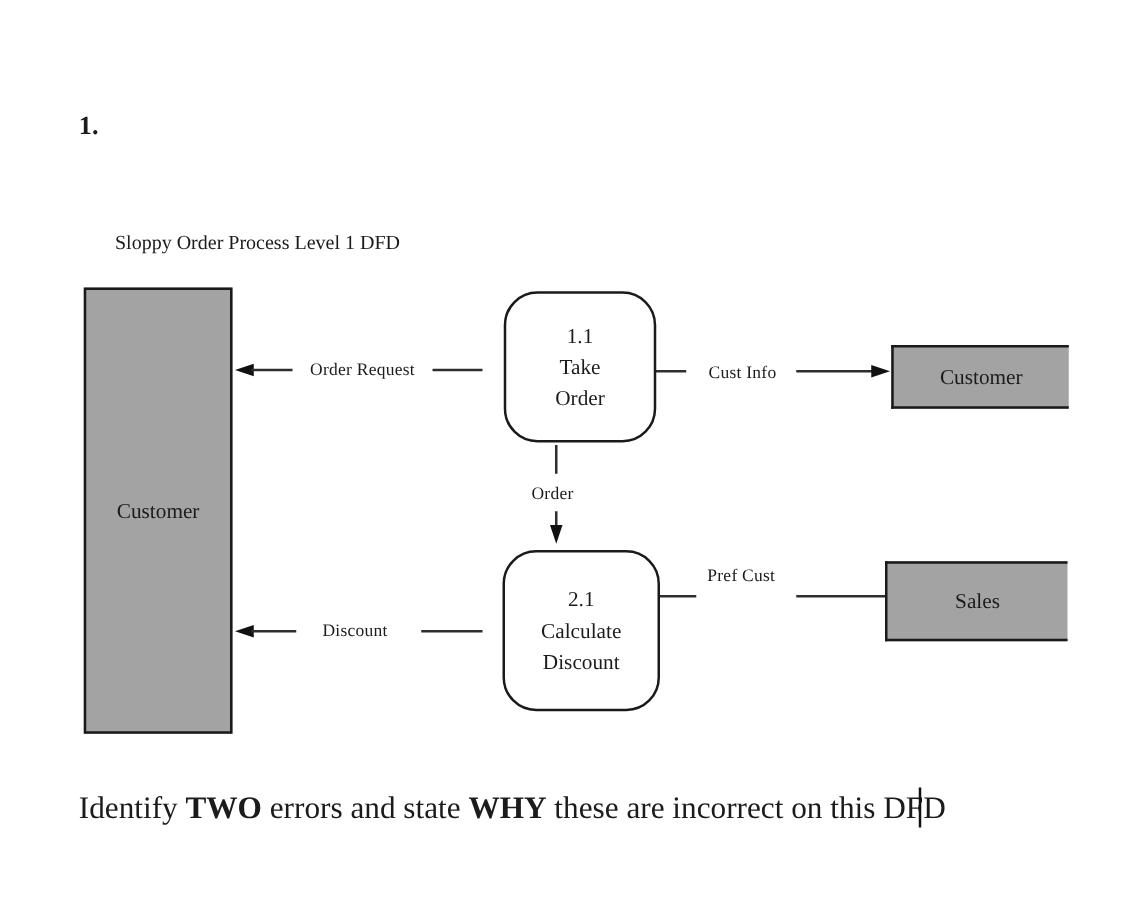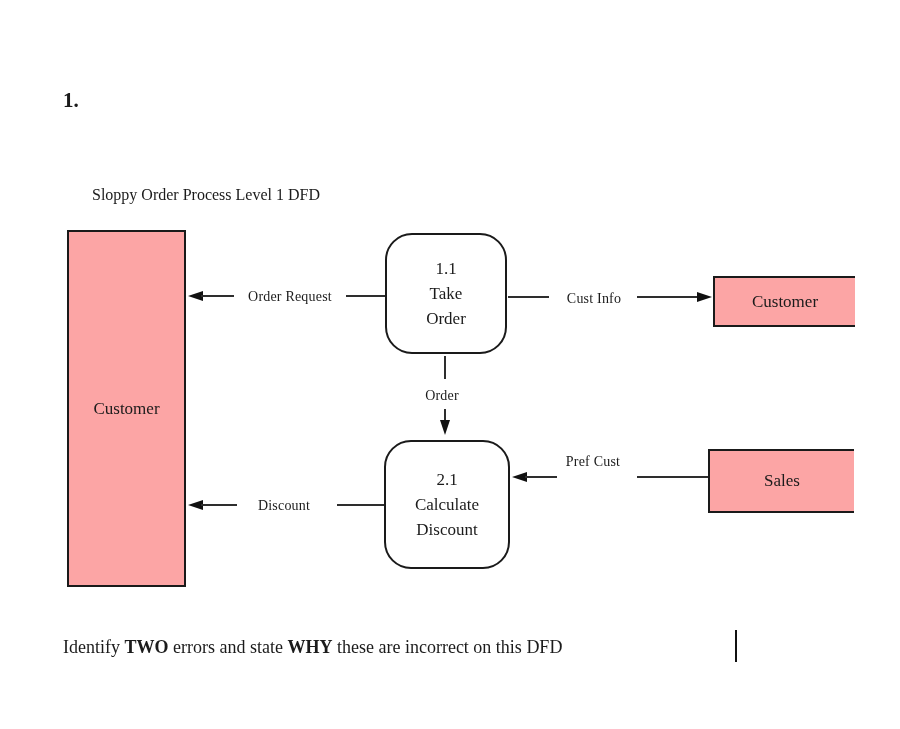--- a/index.html
+++ b/index.html
@@ -23,47 +23,47 @@
   .diagram-caption{
     left:92px;top:186px;
     font-size:16px;white-space:nowrap;text-align:center;
   }
   svg.wires{left:0;top:0;}
   .wire{stroke:#2e2e2e;stroke-width:2;}
   .head{fill:#111;stroke:none;}
   .entity{
     border:2px solid #1a1a1a;
     display:flex;align-items:center;justify-content:center;
-    font-size:17px;background:#fca5a5;
+    font-size:17px;background:#a3a3a3;
     box-sizing:border-box;
   }
   .entity.open-right{border-right:none;}
   .entity-customer-left{left:67px;top:230px;width:119px;height:357px;}
   .entity-customer-right{left:713px;top:276px;width:142px;height:51px;}
   .entity-sales{left:708px;top:449px;width:146px;height:64px;}
   .process{
     border:2px solid #1a1a1a;border-radius:27px;
     display:flex;flex-direction:column;align-items:center;justify-content:center;
     font-size:17px;line-height:25px;background:#fff;
-    box-sizing:border-box;text-align:center;
+    box-sizing:border-box;text-align:center;margin-left:18px;
   }
   .process-take-order{left:385px;top:233px;width:122px;height:121px;}
   .process-calc-discount{left:384px;top:440px;width:126px;height:129px;}
   .flow-label{
     font-size:14px;white-space:nowrap;letter-spacing:0.2px;
     transform:translate(-50%,-50%);
   }
   .lbl-order-request{left:290px;top:297px;}
   .lbl-cust-info{left:594px;top:299px;text-align:center;}
   .lbl-order{left:442px;top:396px;}
   .lbl-pref-cust{left:593px;top:462px;}
   .lbl-discount{left:284px;top:506px;}
   .question{
     left:63px;top:632px;
-    font-size:18px;line-height:30px;white-space:nowrap;
+    font-size:25px;line-height:30px;white-space:nowrap;
   }
   .question b{font-weight:bold;}
   .caret{
     left:735px;top:630px;width:2px;height:32px;background:#111;
   }
 </style>
 </head>
 <body>
 
 <div class="page">

